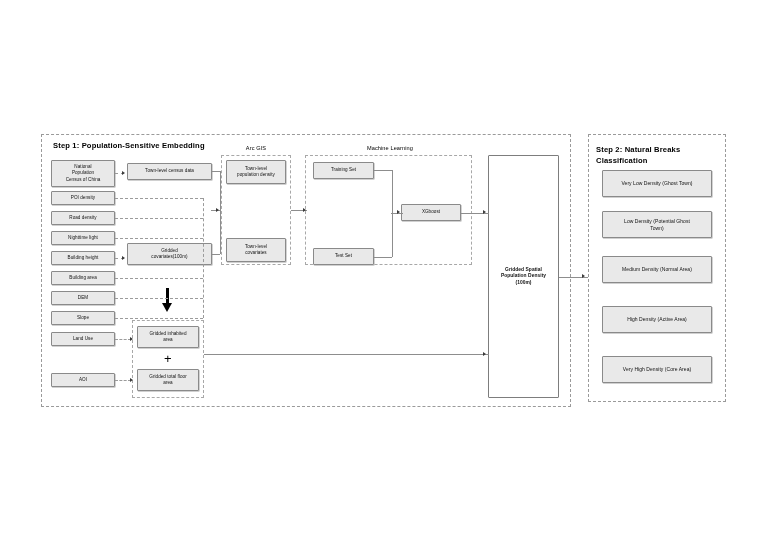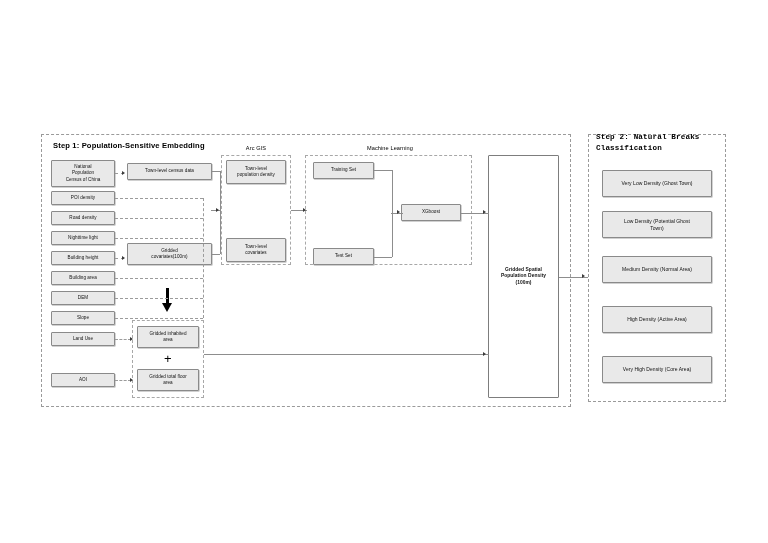--- a/index.html
+++ b/index.html
@@ -185,21 +185,21 @@
   <div class="abs node" style="left:313px; top:248px; width:61px; height:17px;">Test Set</div>
 
   <div class="abs node" style="left:401px; top:204px; width:60px; height:17px;">XGboost</div>
 
   <div class="abs node plain big-text" style="left:488px; top:155px; width:71px; height:243px; white-space:pre-line;">Gridded Spatial
 Population Density
 (100m)</div>
 
   <div class="abs dashed-panel" style="left:588px; top:134px; width:138px; height:268px;"></div>
 
-  <div class="abs step-title" style="left:596px; top:132px; width:125px;font-family:Liberation Mono, monospace;">Step 2:  Natural Breaks
+  <div class="abs step-title" style="left:596px; top:144px; width:125px;">Step 2:  Natural Breaks
 Classification</div>
 
   <div class="abs node cls" style="left:602px; top:170px; width:110px; height:27px;">Very Low Density (Ghost Town)</div>
 
   <div class="abs node cls" style="left:602px; top:211px; width:110px; height:27px; white-space:pre-line;">Low Density (Potential Ghost
 Town)</div>
 
   <div class="abs node cls" style="left:602px; top:256px; width:110px; height:27px;">Medium Density (Normal Area)</div>
 
   <div class="abs node cls" style="left:602px; top:306px; width:110px; height:27px;">High Density (Active Area)</div>

